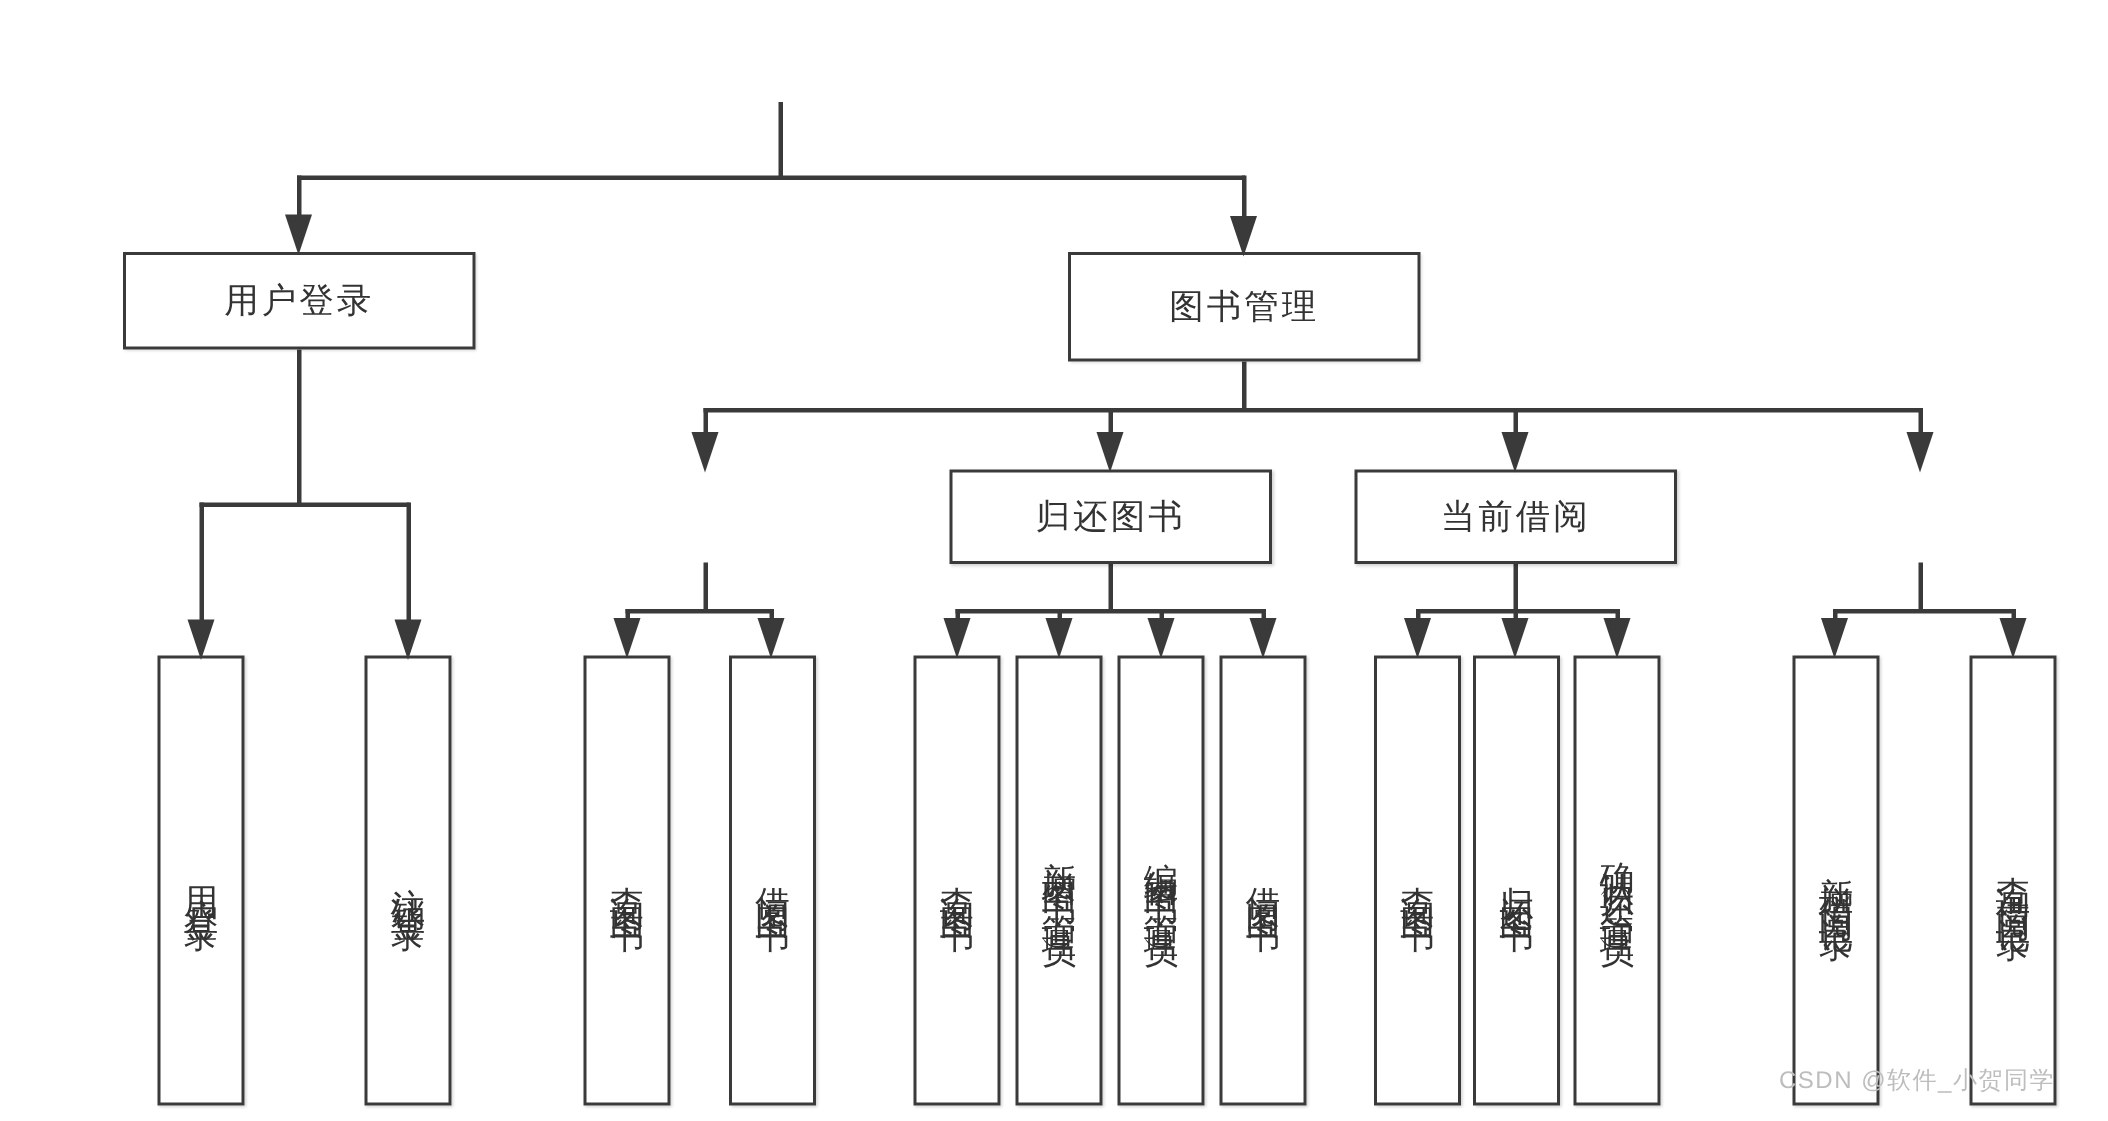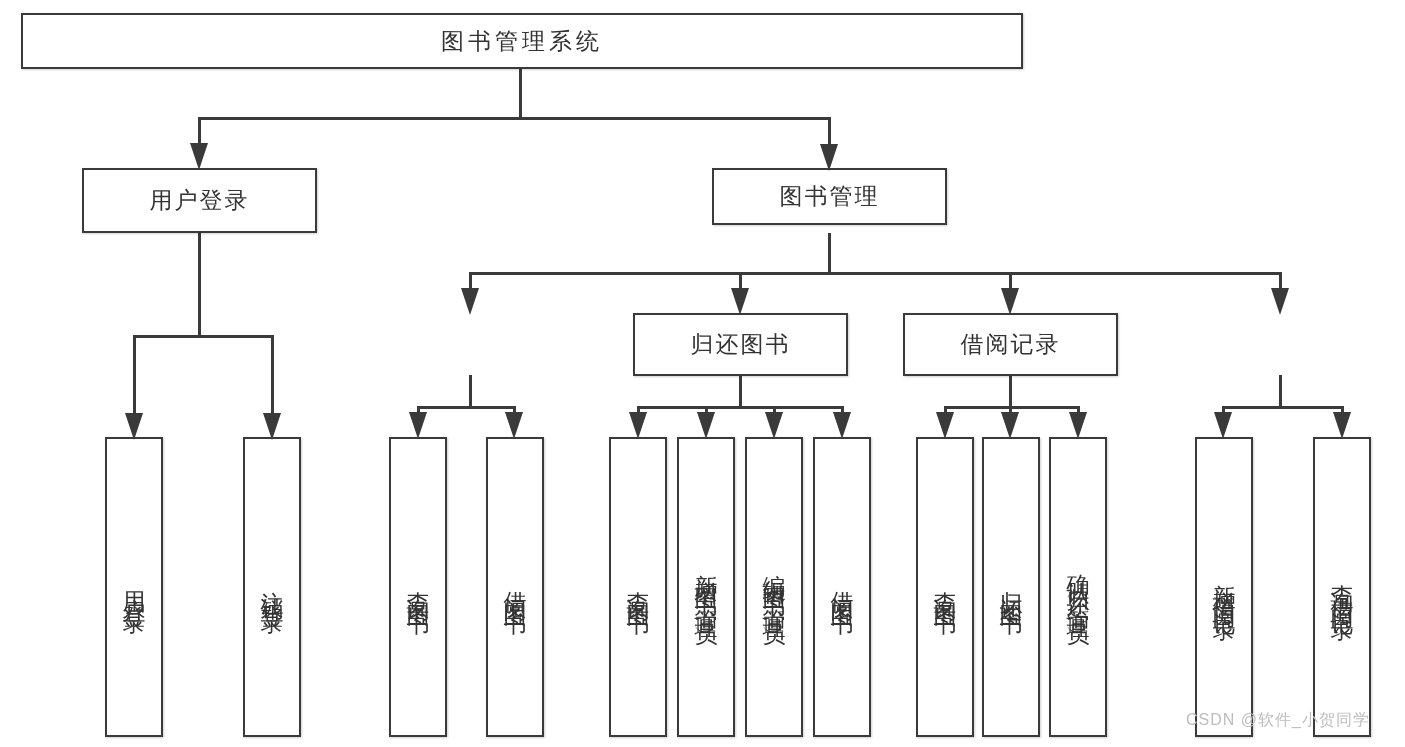--- a/index.html
+++ b/index.html
@@ -10,21 +10,21 @@
   
   .node{
     position:absolute;background:#ffffff;border:2.5px solid #3a3a3a;box-sizing:border-box;
     display:flex;align-items:center;justify-content:center;
     box-shadow:1px 1px 2px rgba(0,0,0,0.18);z-index:2;
   }
   .hnode span{font-size:23px;letter-spacing:2px;white-space:nowrap;}
   .root{left:21px;top:13px;width:1002px;height:56px;}
   .root span{letter-spacing:4px;}
   .l1a{left:82px;top:168px;width:235px;height:65px;}
-  .l1b{left:712px;top:168px;width:235px;height:57px;}
+  .l1b{left:712px;top:168px;width:235px;height:73px;}
   .l2{top:313px;width:215px;height:63px;}
   .leaf{top:437px;width:58px;height:300px;}
   .leaf span{
     writing-mode:vertical-rl;text-orientation:mixed;
     font-size:23px;letter-spacing:7px;line-height:1;
   }
   
   .vl{position:absolute;width:2.5px;background:#3a3a3a;z-index:1;}
   .hl{position:absolute;height:2.5px;background:#3a3a3a;z-index:1;}
   .ar{
@@ -95,36 +95,33 @@
   <div class="vl" style="left:1077px;top:406px;height:9px"></div>
   <div class="ar" style="left:1069px;top:412px"></div>
 
   <div class="vl" style="left:1279px;top:375px;height:33px"></div>
   <div class="hl" style="left:1222px;top:406px;width:121px"></div>
   <div class="vl" style="left:1222px;top:406px;height:9px"></div>
   <div class="ar" style="left:1214px;top:412px"></div>
   <div class="vl" style="left:1341px;top:406px;height:9px"></div>
   <div class="ar" style="left:1333px;top:412px"></div>
 
-  <div class="node hnode root">
-    <span>图书管理系统</span>
-  </div>
 
   <div class="node hnode l1a">
     <span>用户登录</span>
   </div>
   <div class="node hnode l1b">
     <span>图书管理</span>
   </div>
 
   <div class="node hnode l2" style="left:633px">
     <span>归还图书</span>
   </div>
   <div class="node hnode l2" style="left:903px">
-    <span>借阅记录</span>
+    <span>当前借阅</span>
   </div>
 
   <div class="node leaf" style="left:105px">
     <span>用户登录</span>
   </div>
   <div class="node leaf" style="left:243px">
     <span>注销登录</span>
   </div>
 
   <div class="node leaf" style="left:389px">

